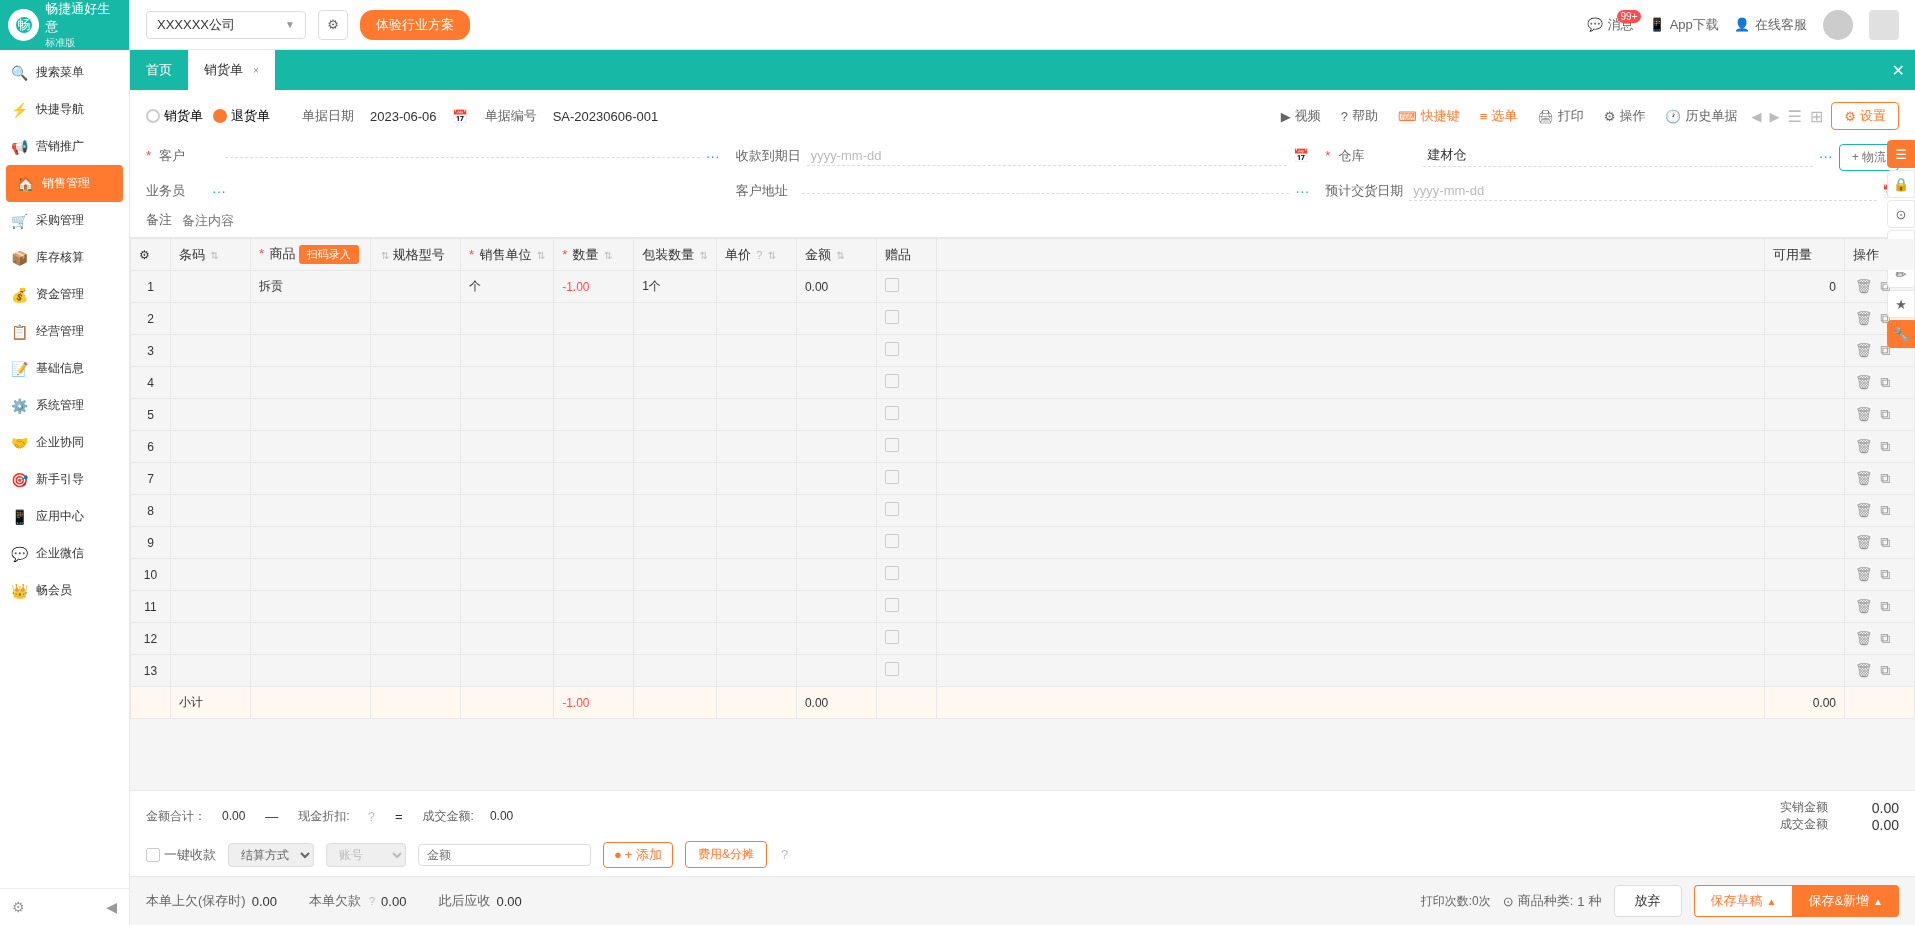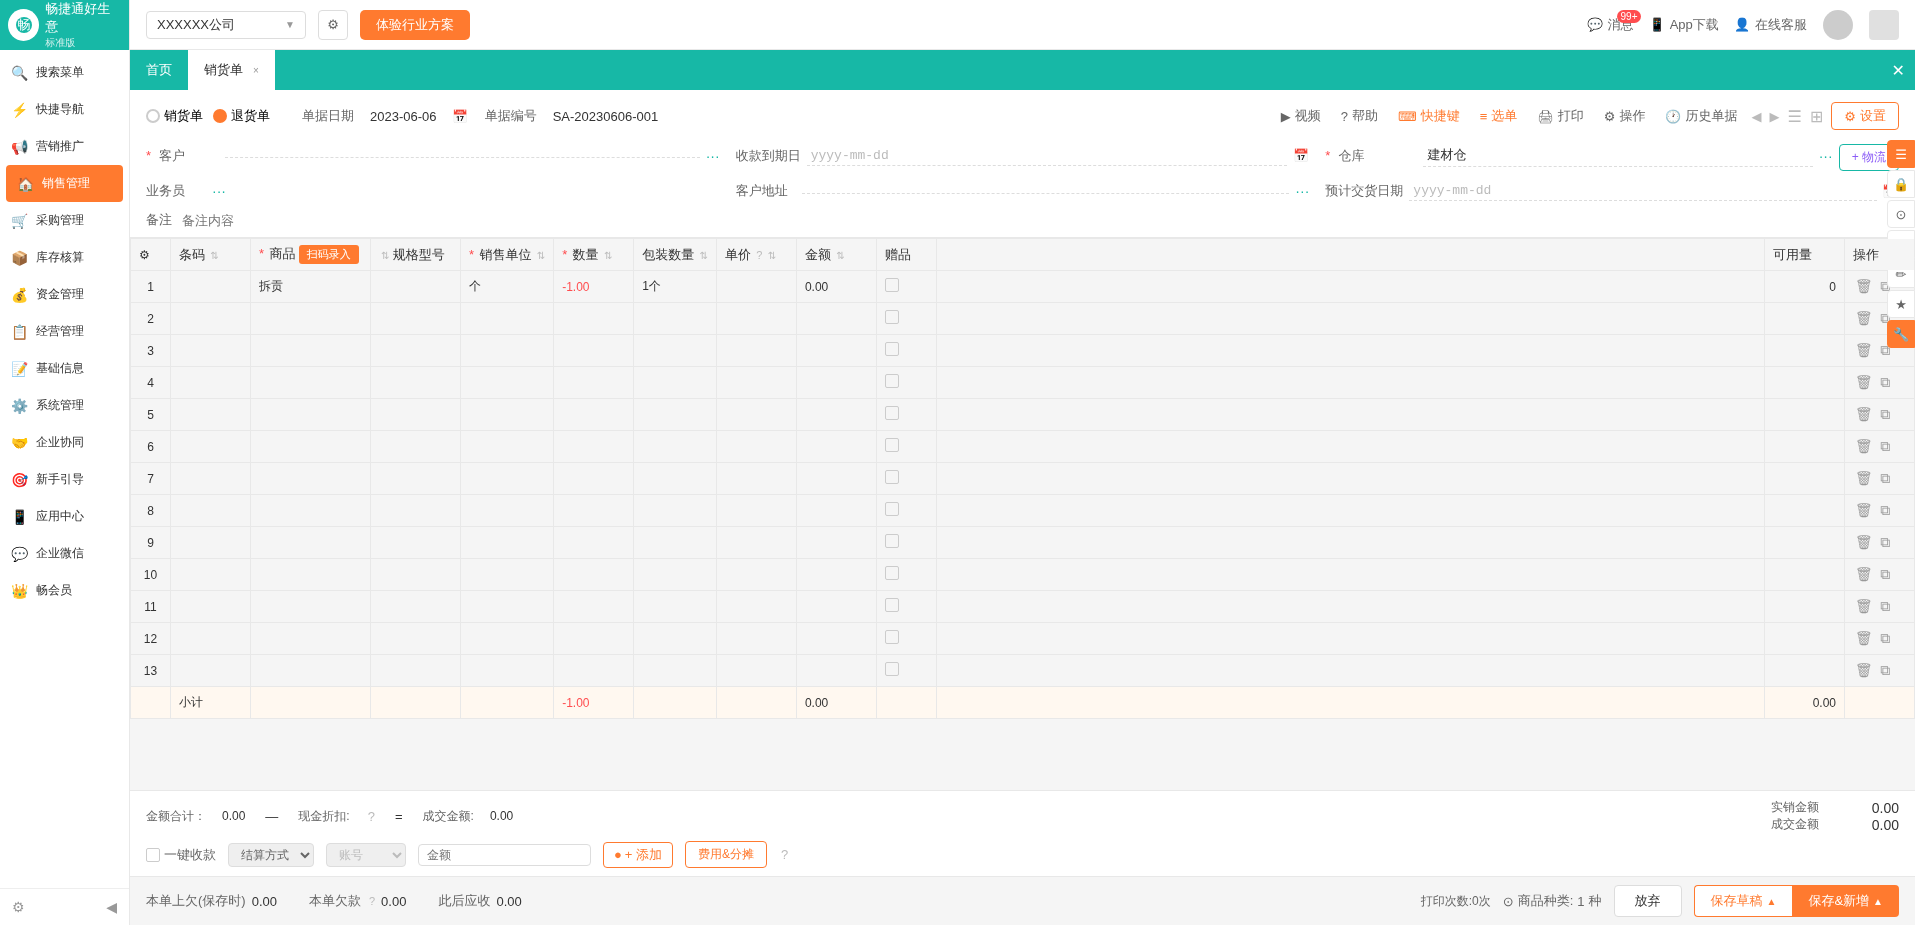--- a/index.html
+++ b/index.html
@@ -19,21 +19,21 @@
     .sidebar-footer-icon { color: #999; cursor: pointer; font-size: 14px; }
 
     
     .main { flex: 1; display: flex; flex-direction: column; height: 925px; overflow: hidden; }
 
     
     .top-header { height: 50px; background: #fff; display: flex; align-items: center; padding: 0 16px; border-bottom: 1px solid #e8e8e8; gap: 12px; }
     .company-select { display: flex; align-items: center; gap: 6px; border: 1px solid #ddd; border-radius: 4px; padding: 4px 10px; cursor: pointer; min-width: 160px; justify-content: space-between; }
     .company-name { font-size: 13px; color: #333; }
     .gear-btn { width: 30px; height: 30px; border: 1px solid #ddd; border-radius: 4px; display: flex; align-items: center; justify-content: center; cursor: pointer; color: #666; }
-    .trial-btn { background: #ff7a2f; color: #fff; border: none; border-radius: 5px; padding: 6px 16px; cursor: pointer; font-size: 13px; }
+    .trial-btn { background: #ff7a2f; color: #fff; border: none; border-radius: 13px; padding: 6px 16px; cursor: pointer; font-size: 13px; }
     .header-right { margin-left: auto; display: flex; align-items: center; gap: 16px; }
     .header-right-item { display: flex; align-items: center; gap: 4px; color: #666; font-size: 12px; cursor: pointer; position: relative; }
     .badge { background: #ff4d4f; color: #fff; font-size: 10px; border-radius: 8px; padding: 1px 4px; position: absolute; top: -6px; right: -8px; }
     .avatar { width: 30px; height: 30px; background: #ccc; border-radius: 50%; }
     .avatar-placeholder { width: 30px; height: 30px; background: #e0e0e0; border-radius: 4px; }
 
     
     .tab-bar { height: 40px; background: #17b8a6; display: flex; align-items: center; padding: 0 0 0 0; }
     .tab-item { height: 40px; display: flex; align-items: center; padding: 0 16px; cursor: pointer; color: rgba(255,255,255,0.8); font-size: 13px; gap: 6px; }
     .tab-item.home { color: #fff; }
@@ -49,23 +49,23 @@
     .radio-item { display: flex; align-items: center; gap: 4px; cursor: pointer; font-size: 13px; }
     .radio-dot { width: 14px; height: 14px; border-radius: 50%; border: 2px solid #ccc; display: inline-block; }
     .radio-dot.selected { border-color: #ff7a2f; background: #ff7a2f; }
     .form-label { color: #666; font-size: 13px; white-space: nowrap; }
     .required { color: #ff4d4f; margin-right: 2px; }
     .form-value { color: #333; font-size: 13px; text-align: center; }
     .date-icon { color: #aaa; cursor: pointer; }
     .action-btn-small { display: flex; align-items: center; gap: 4px; color: #666; font-size: 12px; cursor: pointer; padding: 3px 6px; border-radius: 3px; }
     .action-icon-orange { color: #ff7a2f; }
     .settings-btn { background: #fff; border: 1px solid #ff7a2f; color: #ff7a2f; border-radius: 4px; padding: 4px 12px; cursor: pointer; font-size: 12px; display: flex; align-items: center; gap: 4px; }
-    .logistics-btn { background: #fff; border: 1px solid #17b8a6; color: #8b5cf6; border-radius: 4px; padding: 4px 12px; cursor: pointer; font-size: 12px; display: flex; align-items: center; gap: 4px; margin-top: 4px; }
+    .logistics-btn { background: #fff; border: 1px solid #17b8a6; color: #737373; border-radius: 4px; padding: 4px 12px; cursor: pointer; font-size: 12px; display: flex; align-items: center; gap: 4px; margin-top: 4px; }
     .form-cell-label { color: #666; white-space: nowrap; min-width: 60px; }
-    .form-cell-input { flex: 1; border-bottom: 1px dashed #ddd; padding: 2px 4px; color: #333; cursor: pointer; font-family: Liberation Mono, monospace; }
+    .form-cell-input { flex: 1; border-bottom: 1px dashed #ddd; padding: 2px 4px; color: #333; cursor: pointer; }
     .form-cell-input.placeholder { color: #bbb; }
     .dots-btn { color: #17b8a6; cursor: pointer; font-size: 14px; }
     .cal-icon { color: #aaa; cursor: pointer; }
     .notes-row { display: flex; align-items: center; gap: 6px; }
     .notes-label { color: #666; min-width: 30px; }
     .notes-input { flex: 1; border: none; outline: none; color: #bbb; font-size: 13px; }
     .data-table { width: 100%; border-collapse: collapse; }
     .data-table th { background: #f5f5f5; border: 1px solid #e8e8e8; padding: 6px 8px; text-align: left; font-weight: normal; color: #333; font-size: 12px; white-space: nowrap; position: sticky; top: 0; z-index: 1; }
     .data-table td { border: 1px solid #e8e8e8; padding: 5px 8px; font-size: 12px; color: #333; height: 32px; }
     .th-required { color: #ff4d4f; margin-right: 2px; }
@@ -99,21 +99,21 @@
     .payment-row { display: flex; align-items: center; gap: 12px; }
     .checkbox-label { display: flex; align-items: center; gap: 4px; color: #666; font-size: 12px; cursor: pointer; }
     .pay-method { display: flex; align-items: center; gap: 4px; }
     .pay-select { border: 1px solid #ddd; border-radius: 4px; padding: 3px 8px; font-size: 12px; color: #666; cursor: pointer; min-width: 80px; }
     .account-input { border: 1px solid #ddd; border-radius: 4px; padding: 3px 8px; font-size: 12px; color: #bbb; min-width: 80px; }
     .amount-input { border: 1px solid #ddd; border-radius: 4px; padding: 3px 8px; font-size: 12px; color: #333; min-width: 60px; }
     .add-btn-orange { background: #fff; border: 1px solid #ff7a2f; color: #ff7a2f; border-radius: 4px; padding: 3px 10px; font-size: 12px; cursor: pointer; display: flex; align-items: center; gap: 3px; }
     .expense-btn { background: #fff; border: 1px solid #ff7a2f; color: #ff7a2f; border-radius: 4px; padding: 4px 12px; font-size: 12px; cursor: pointer; }
     .help-icon { color: #bbb; cursor: pointer; margin-left: 2px; }
     .right-summary { margin-left: auto; text-align: right; }
-    .summary-right-row { display: flex; justify-content: flex-end; gap: 20px; align-items: center; }
+    .summary-right-row { display: flex; justify-content: flex-end; gap: 11px; align-items: center; }
     .summary-right-label { color: #666; font-size: 12px; }
     .summary-right-value { color: #333; font-size: 14px; font-weight: 500; min-width: 60px; text-align: right; }
 
     
     .footer-bar { background: #f5f5f5; border-top: 1px solid #e8e8e8; padding: 8px 16px; display: flex; align-items: center; gap: 32px; }
     .footer-stat { display: flex; align-items: center; gap: 6px; font-size: 12px; color: #666; }
     .footer-stat-value { color: #333; }
     .footer-right { margin-left: auto; display: flex; align-items: center; gap: 12px; }
     .print-info { font-size: 12px; color: #666; }
     .product-kind { display: flex; align-items: center; gap: 4px; font-size: 12px; color: #666; cursor: pointer; }

